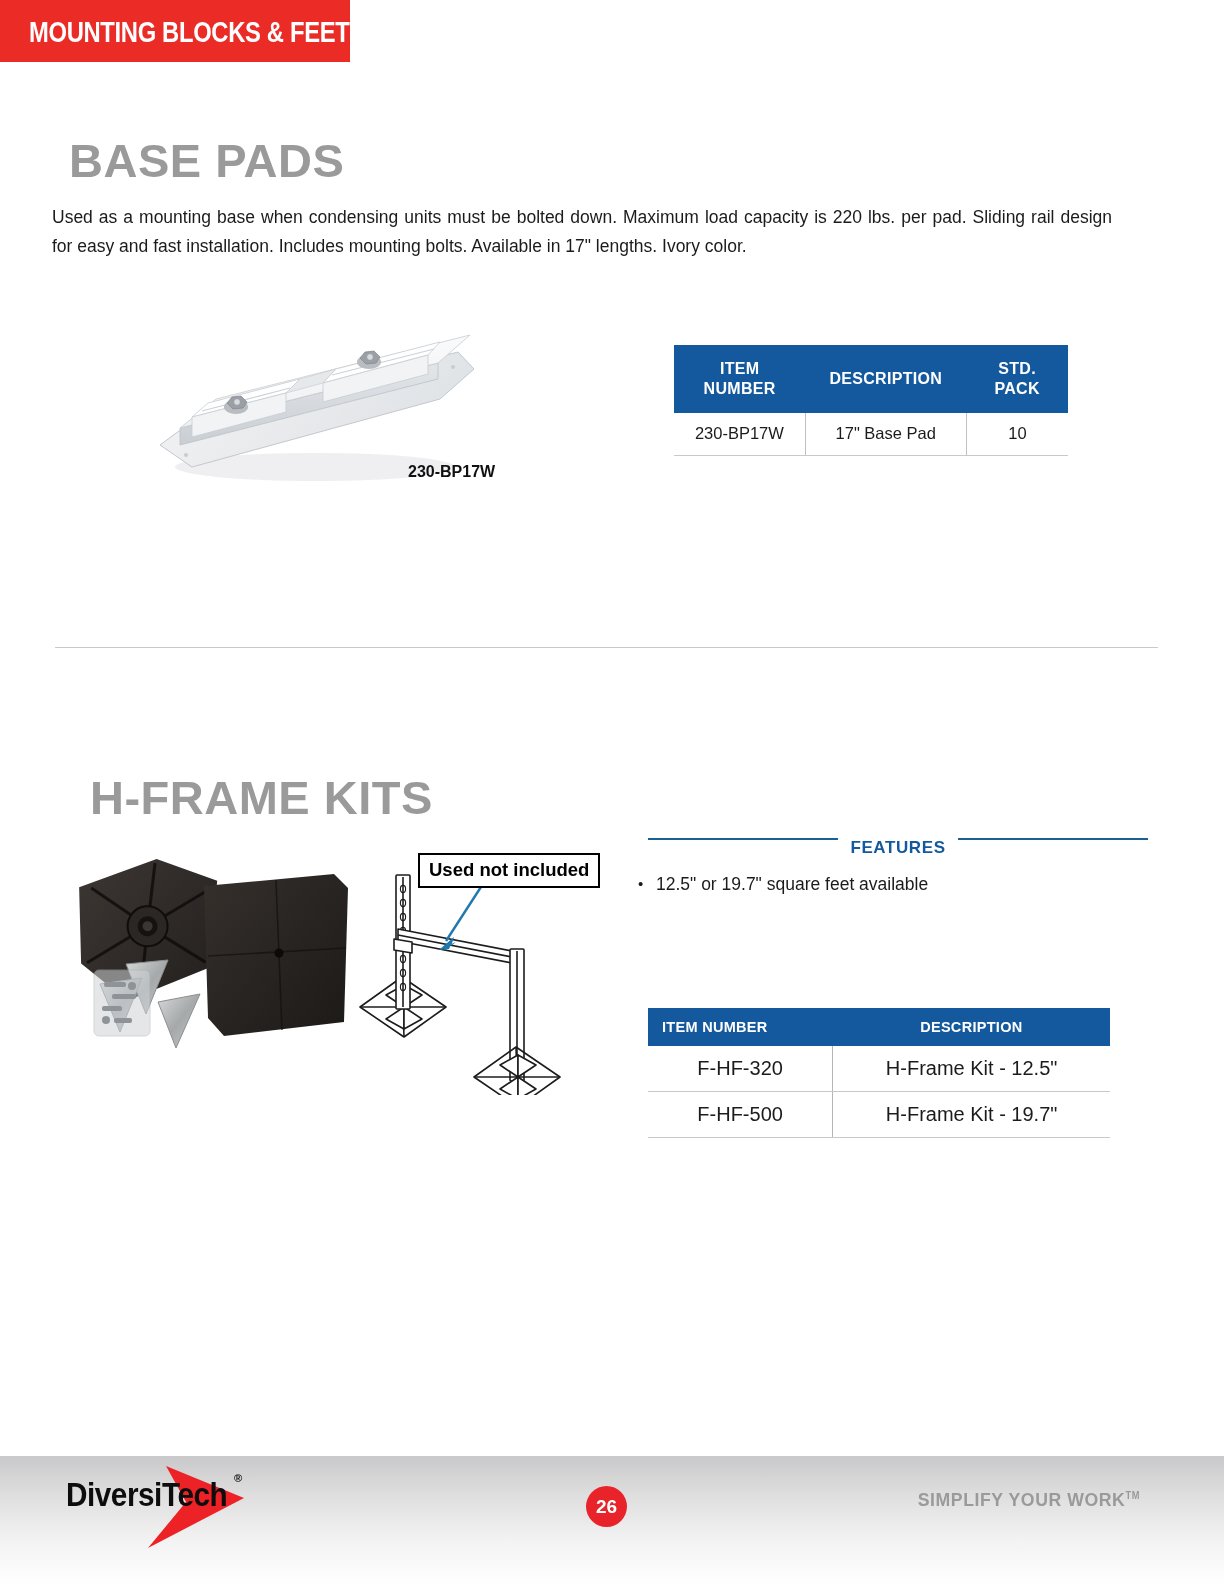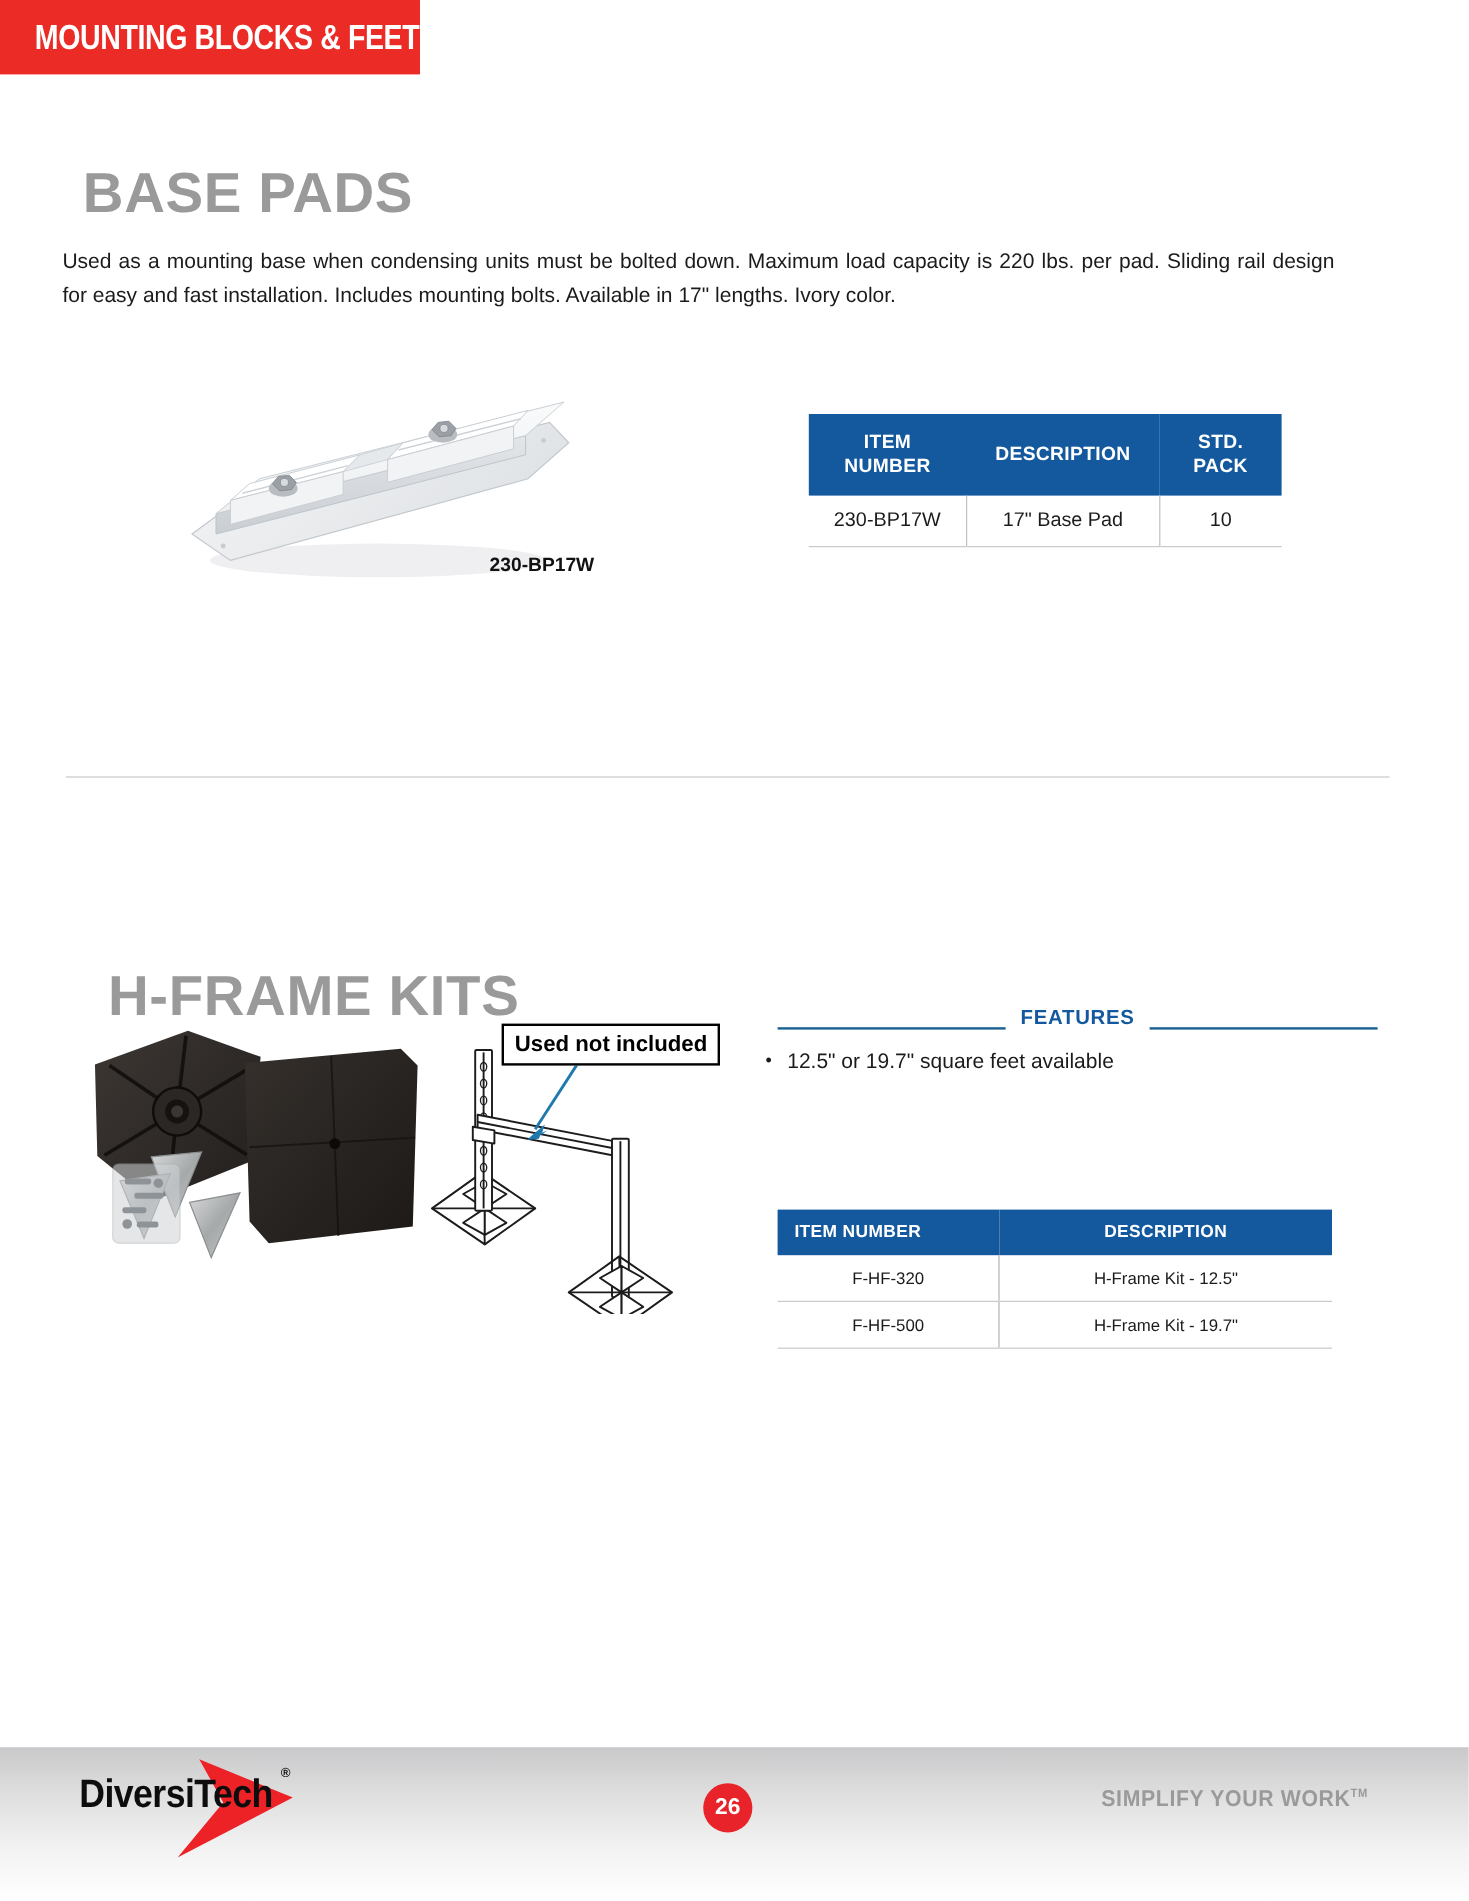--- a/index.html
+++ b/index.html
@@ -42,21 +42,21 @@
   .sec-heading {
     position: absolute;
     color: #9a9a9a;
     font-size: 47px;
     font-weight: bold;
     letter-spacing: 0.5px;
     white-space: nowrap;
     margin-left: 14px;
   }
   #base-pads-heading { left: 55px; top: 133px; }
-  #h-frame-heading  { left: 76px; top: 802px; }
+  #h-frame-heading  { left: 76px; top: 770px; }
 
   .sec-desc {
     position: absolute;
     left: 52px;
     top: 203px;
     width: 1060px;
     font-size: 17.5px;
     line-height: 29px;
     color: #1b1b1b;
     text-align: justify;
@@ -128,32 +128,32 @@
     padding: 9px 0 9px 14px;
     text-align: left;
     height: 20px;
     font-size: 14.5px;
   }
   #tbl-hframe th.c { text-align: center; padding-left: 0; }
   #tbl-hframe td {
     text-align: center;
     padding: 11px 4px;
     border-bottom: 1px solid #c9c9c9;
-    font-size: 14px;
+    font-size: 20px;
   }
   #tbl-hframe td.sep { border-left: 1px solid #b5b5b5; }
 
   
   .features-head {
     position: absolute;
     left: 648px;
     top: 838px;
     width: 500px;
     display: flex;
-    align-items: flex-end;
+    align-items: flex-start;
     gap: 12px;
   }
   .features-head .rule {
     flex: 1;
     height: 2px;
     background: #1b6092;
   }
   .features-head .txt {
     color: #14599E;
     font-size: 17px;

